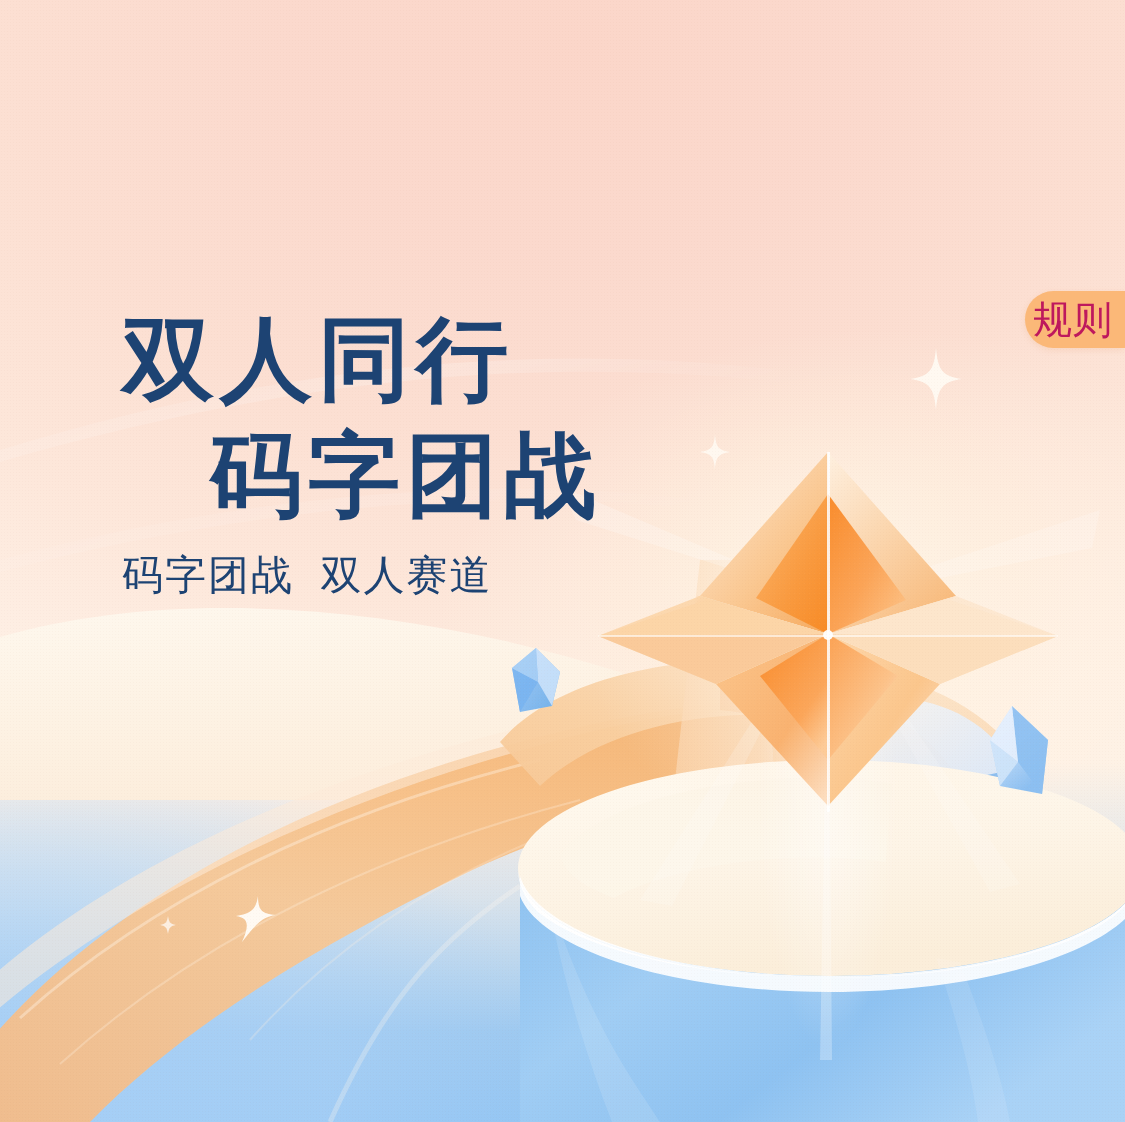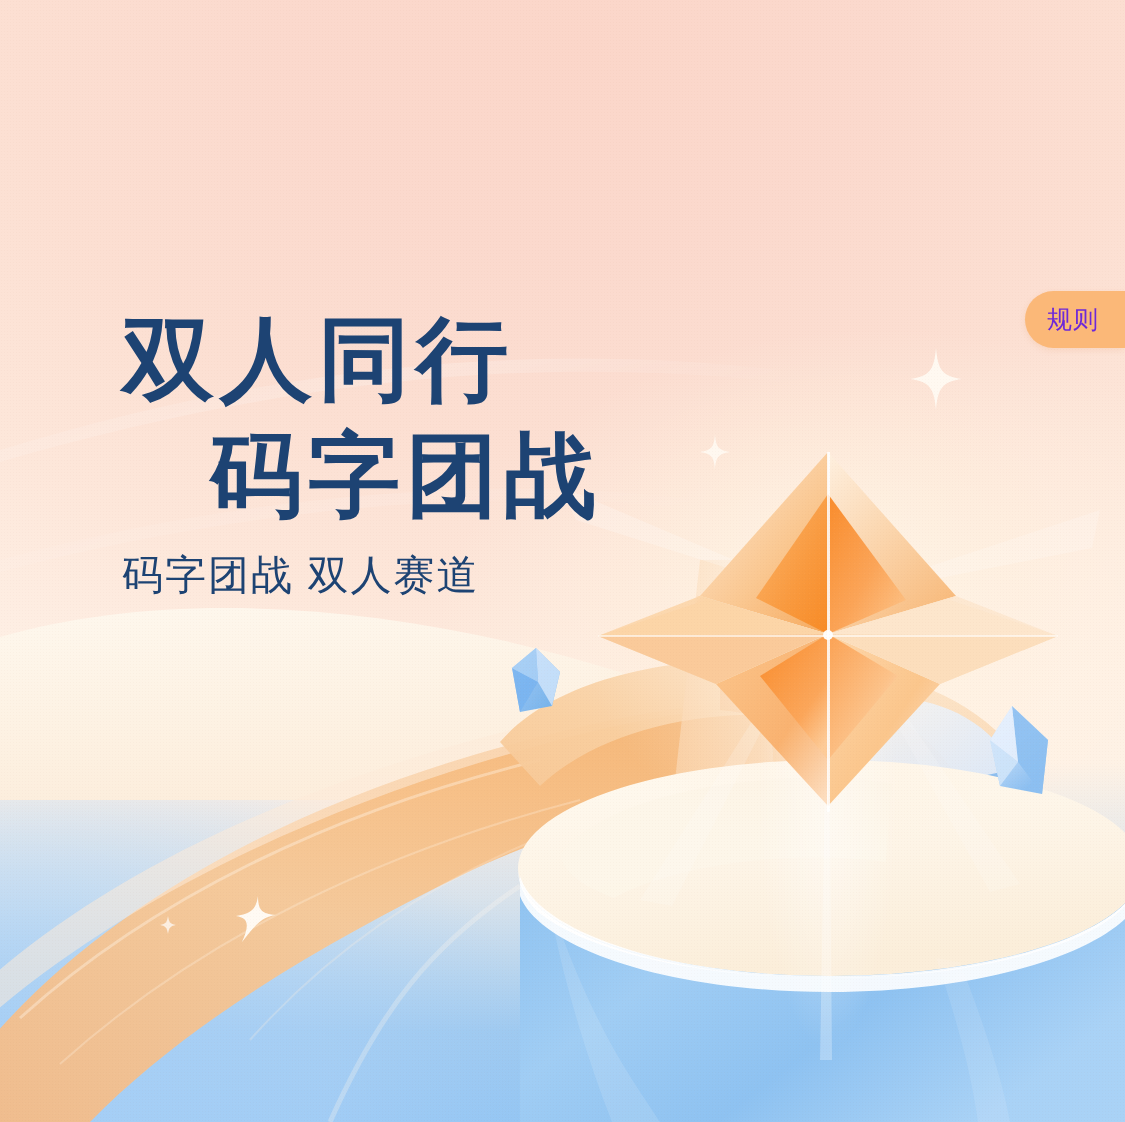--- a/index.html
+++ b/index.html
@@ -67,21 +67,21 @@
     white-space: nowrap;
   }
   .title-line-1 { position: absolute; left: 122px; top: 312px; }
   .title-line-2 { position: absolute; left: 210px; top: 428px; }
 
   .subtitle {
     position: absolute;
     left: 122px;
     top: 548px;
     color: #1d4373;
-    font-family: Liberation Sans, sans-serif;
+    font-family: Liberation Mono, monospace;
     font-weight: 400;
     font-size: 41px;
     letter-spacing: 2px;
     white-space: nowrap;
   }
 
   
   .rules-btn {
     position: absolute;
     right: 0;
@@ -90,22 +90,22 @@
     height: 57px;
     background: #fbb878;
     border-radius: 30px 0 0 30px;
     display: flex;
     align-items: center;
     justify-content: center;
     cursor: pointer;
     box-shadow: 0 2px 6px rgba(226,150,86,.18);
   }
   .rules-btn-label {
-    color: #6d28d9;
-    font-size: 25px;
+    color: #be185d;
+    font-size: 39px;
     letter-spacing: 1px;
     font-family: "Liberation Sans", "DejaVu Sans", sans-serif;
     line-height: 1;
     padding-right: 4px;
   }
 
   
   .sparkle {
     position: absolute;
     pointer-events: none;

